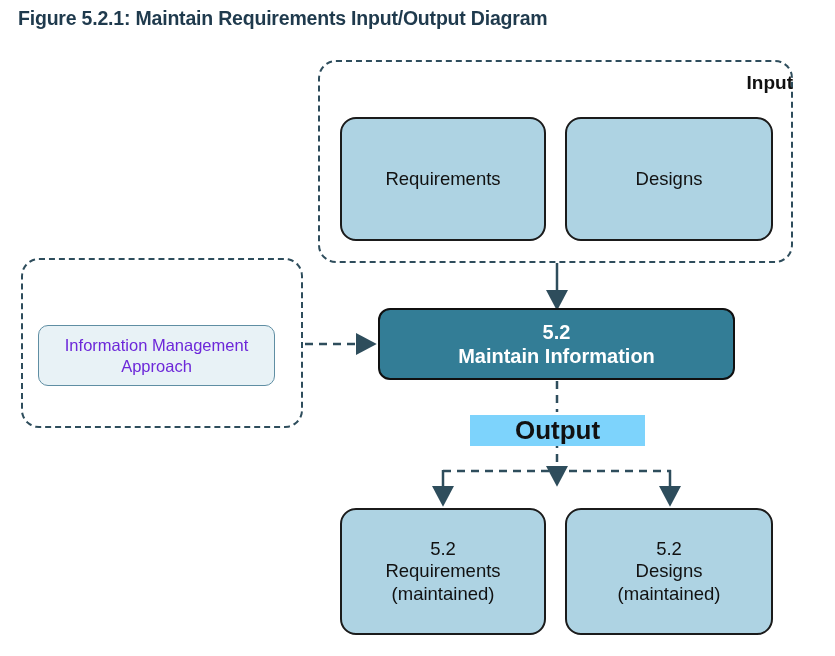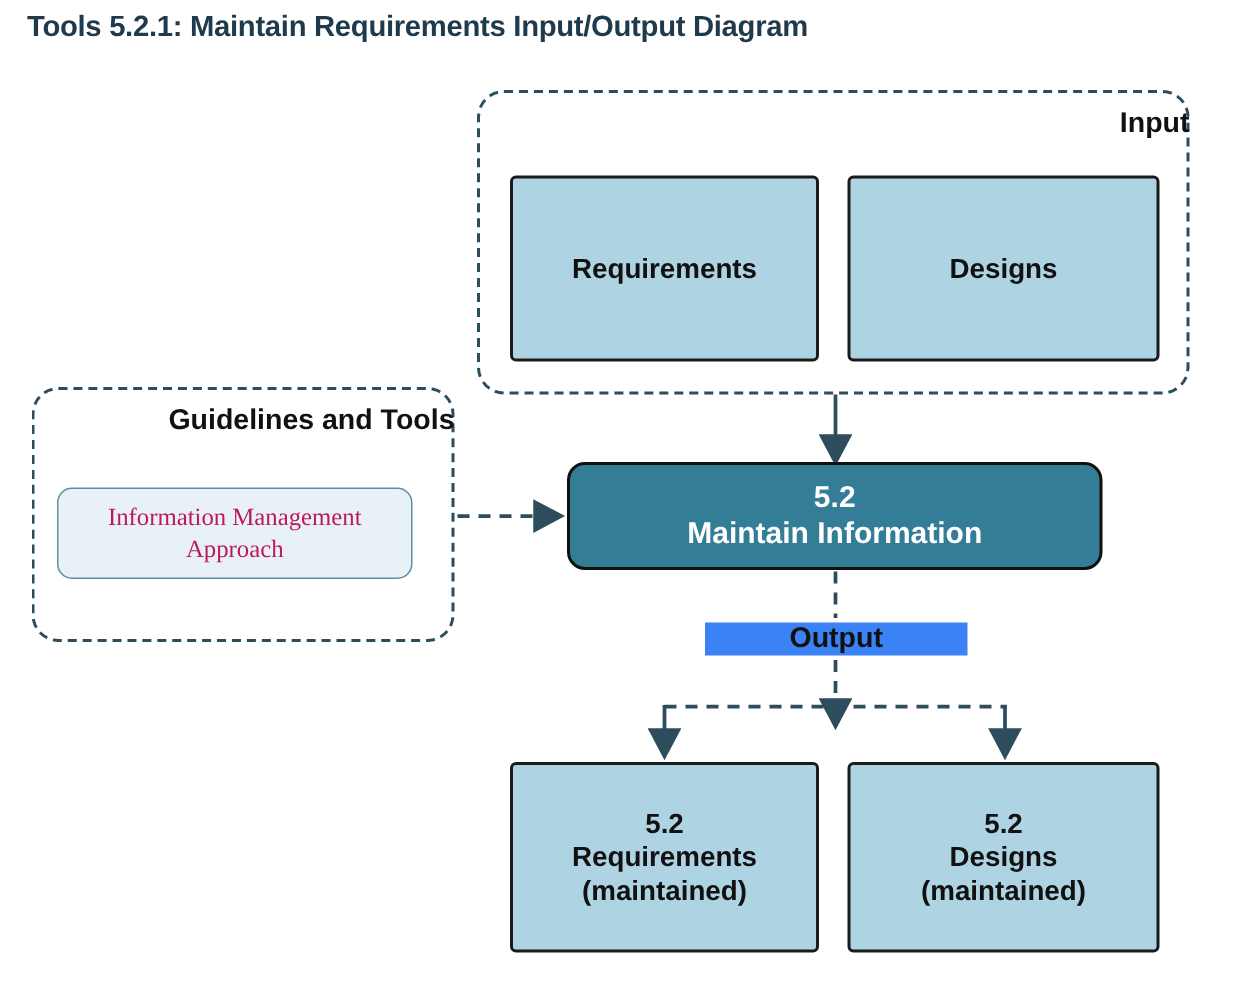--- a/index.html
+++ b/index.html
@@ -53,27 +53,27 @@
   #input-label  { top: 12px; }
   #guide-group  { left: 21px;  top: 258px; width: 282px; height: 170px; }
   #guide-label  { top: 12px; }
 
   
   .databox {
     position: absolute;
     box-sizing: border-box;
     background: #aed3e3;
     border: 2px solid #1b1b1b;
-    border-radius: 4px;
+    border-radius: 16px;
     display: flex;
     align-items: center;
     justify-content: center;
     text-align: center;
     font-size: 18.5px;
-    font-weight: bold;
+    font-weight: normal;
     color: #111111;
     line-height: 1.22;
   }
   .databox .lines { width: 100%; }
   .databox .lines span { display: block; }
 
   #in-requirements { left: 340px; top: 117px; width: 206px; height: 124px; }
   #in-designs      { left: 565px; top: 117px; width: 208px; height: 124px; }
   #out-requirements{ left: 340px; top: 508px; width: 206px; height: 127px; }
   #out-designs     { left: 565px; top: 508px; width: 208px; height: 127px; }
@@ -88,24 +88,23 @@
     box-sizing: border-box;
     background: #e8f2f6;
     border: 1.5px solid #5f8ea3;
     border-radius: 10px;
     display: flex;
     align-items: center;
     justify-content: center;
     text-align: center;
     font-size: 16.5px;
     font-weight: normal;
-    color: #be185d;
+    color: #6d28d9;
     line-height: 1.25;
     padding: 0 8px;
-    font-family: Liberation Serif, serif;
   }
 
   
   #process-box {
     position: absolute;
     left: 378px;
     top: 308px;
     width: 357px;
     height: 72px;
     box-sizing: border-box;
@@ -123,43 +122,43 @@
   }
   #process-box .lines span { display: block; }
 
   
   #output-label {
     position: absolute;
     left: 470px;
     top: 415px;
     width: 175px;
     text-align: center;
-    font-size: 19px;
+    font-size: 26px;
     font-weight: bold;
     color: #111111;
-    background: #3b82f6;
+    background: #7dd3fc;
     white-space: nowrap;
   }
 
   
   #connectors {
     position: absolute;
     left: 0;
     top: 0;
     width: 835px;
     height: 656px;
     pointer-events: none;
   }
 </style>
 </head>
 <body>
 
 <div id="canvas">
 
-  <div class="fig-title">Tools 5.2.1: Maintain Requirements Input/Output Diagram</div>
+  <div class="fig-title">Figure 5.2.1: Maintain Requirements Input/Output Diagram</div>
 
   <svg id="connectors" viewBox="0 0 835 656" xmlns="http://www.w3.org/2000/svg">
     <defs>
       <marker id="arrow" markerWidth="9" markerHeight="9" refX="1" refY="4.5" orient="auto" markerUnits="strokeWidth">
         <path d="M0,0 L0,9 L8.5,4.5 z" fill="#2e4d5c"></path>
       </marker>
     </defs>
 
     <g>
       <line x1="557" y1="263" x2="557" y2="292" stroke="#2e4d5c" stroke-width="2.5" marker-end="url(#arrow)"></line>
@@ -190,21 +189,20 @@
     </div>
   </div>
 
   <div class="databox" id="in-designs">
     <div class="lines">
       <span>Designs</span>
     </div>
   </div>
 
   <div class="group" id="guide-group"></div>
-  <div class="group-label" id="guide-label" style="left:21px; width:282px; top:270px;">Guidelines and Tools</div>
 
   <div id="ima-box">
     <span>Information Management Approach</span>
   </div>
 
   <div id="process-box">
     <div class="lines">
       <span>5.2</span>
       <span>Maintain Information</span>
     </div>

